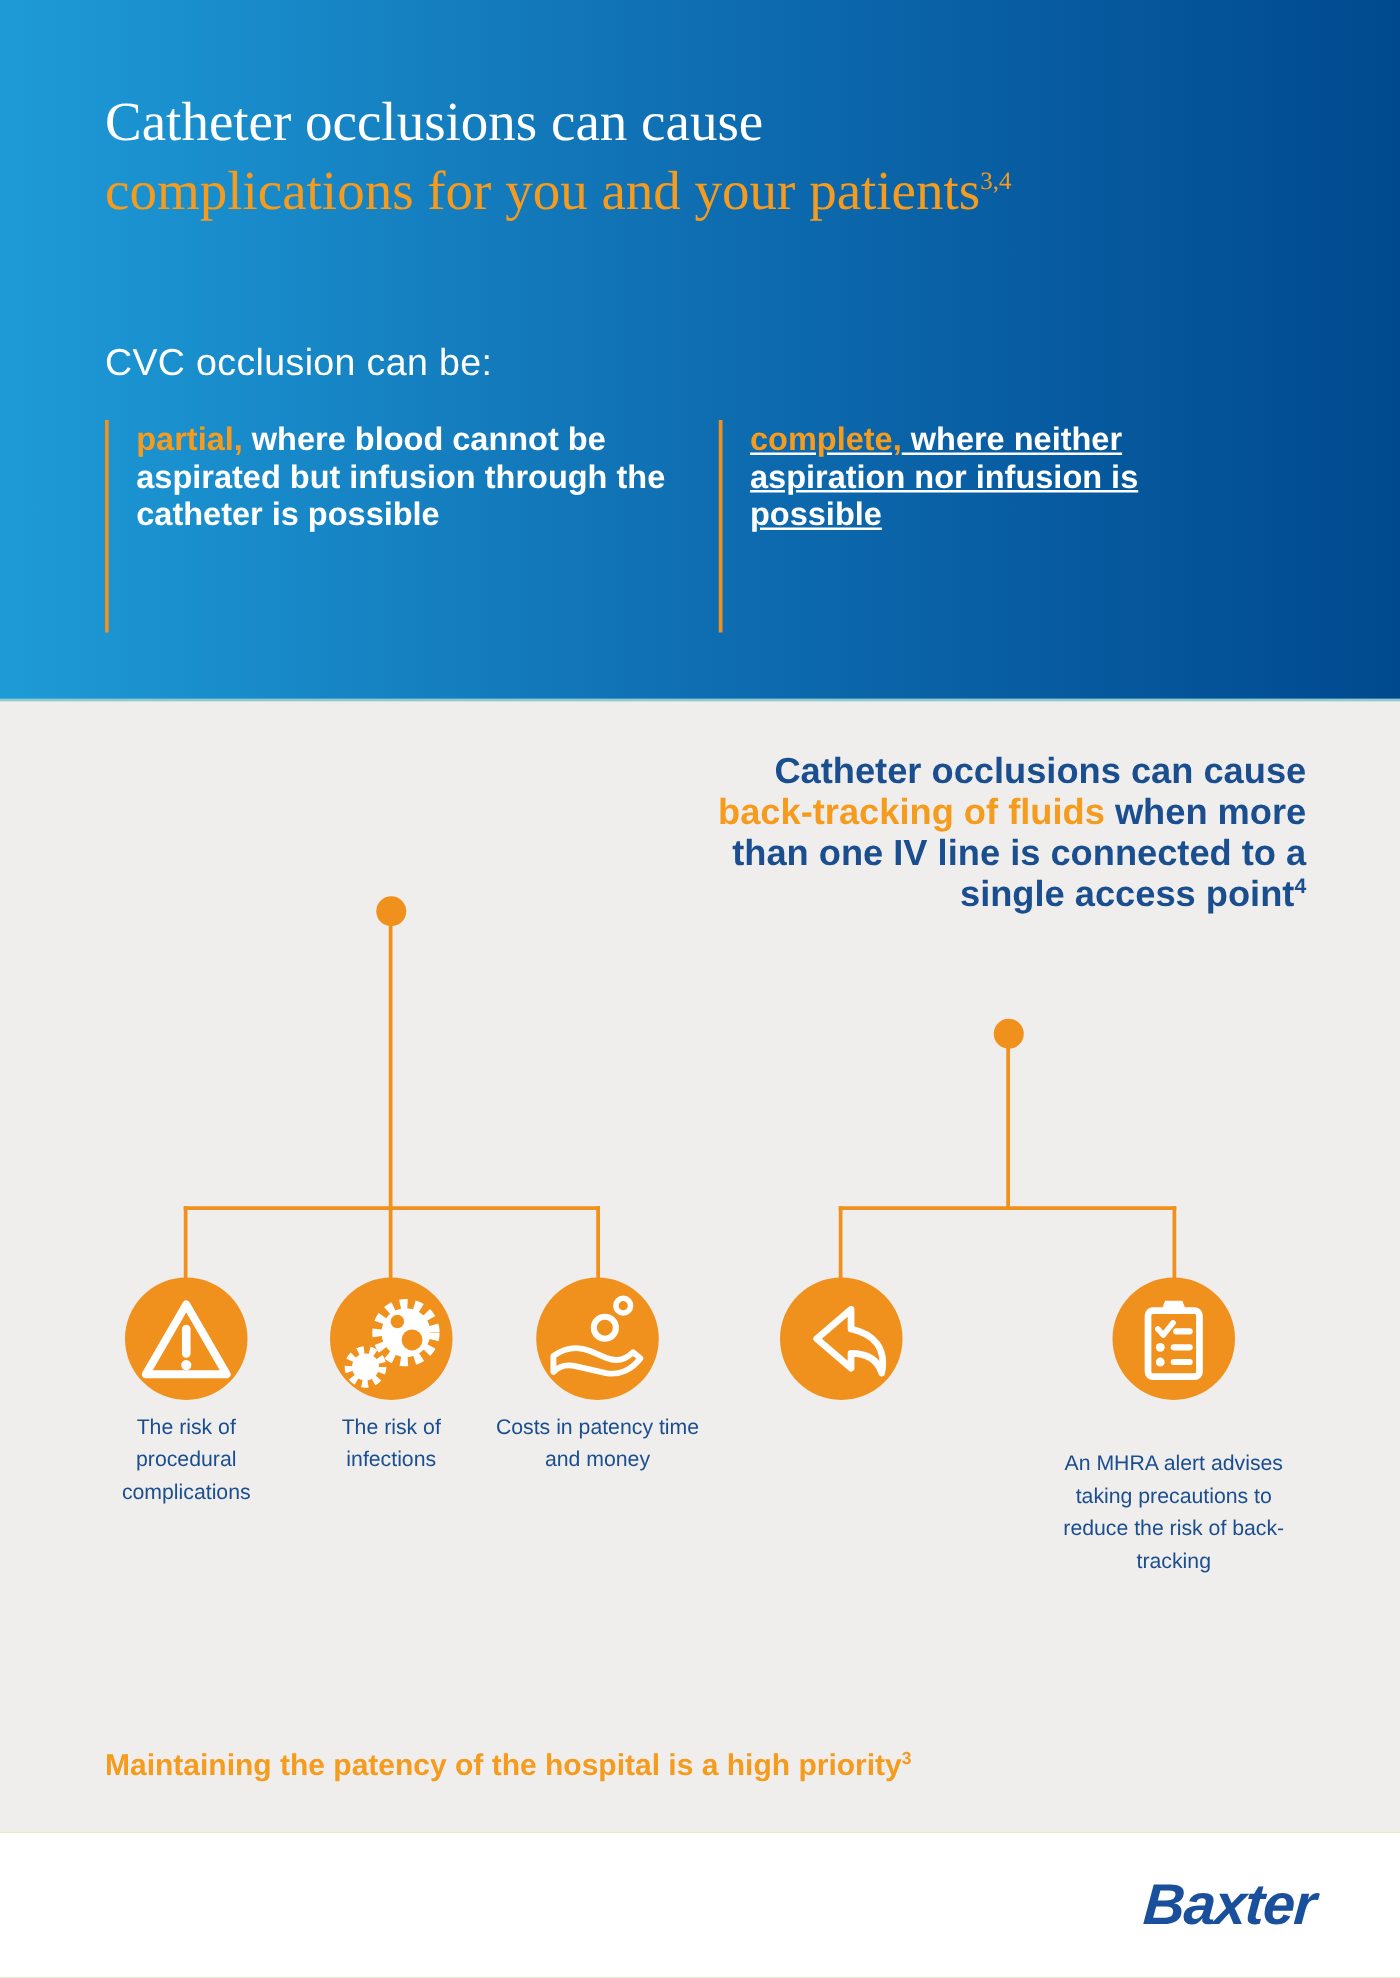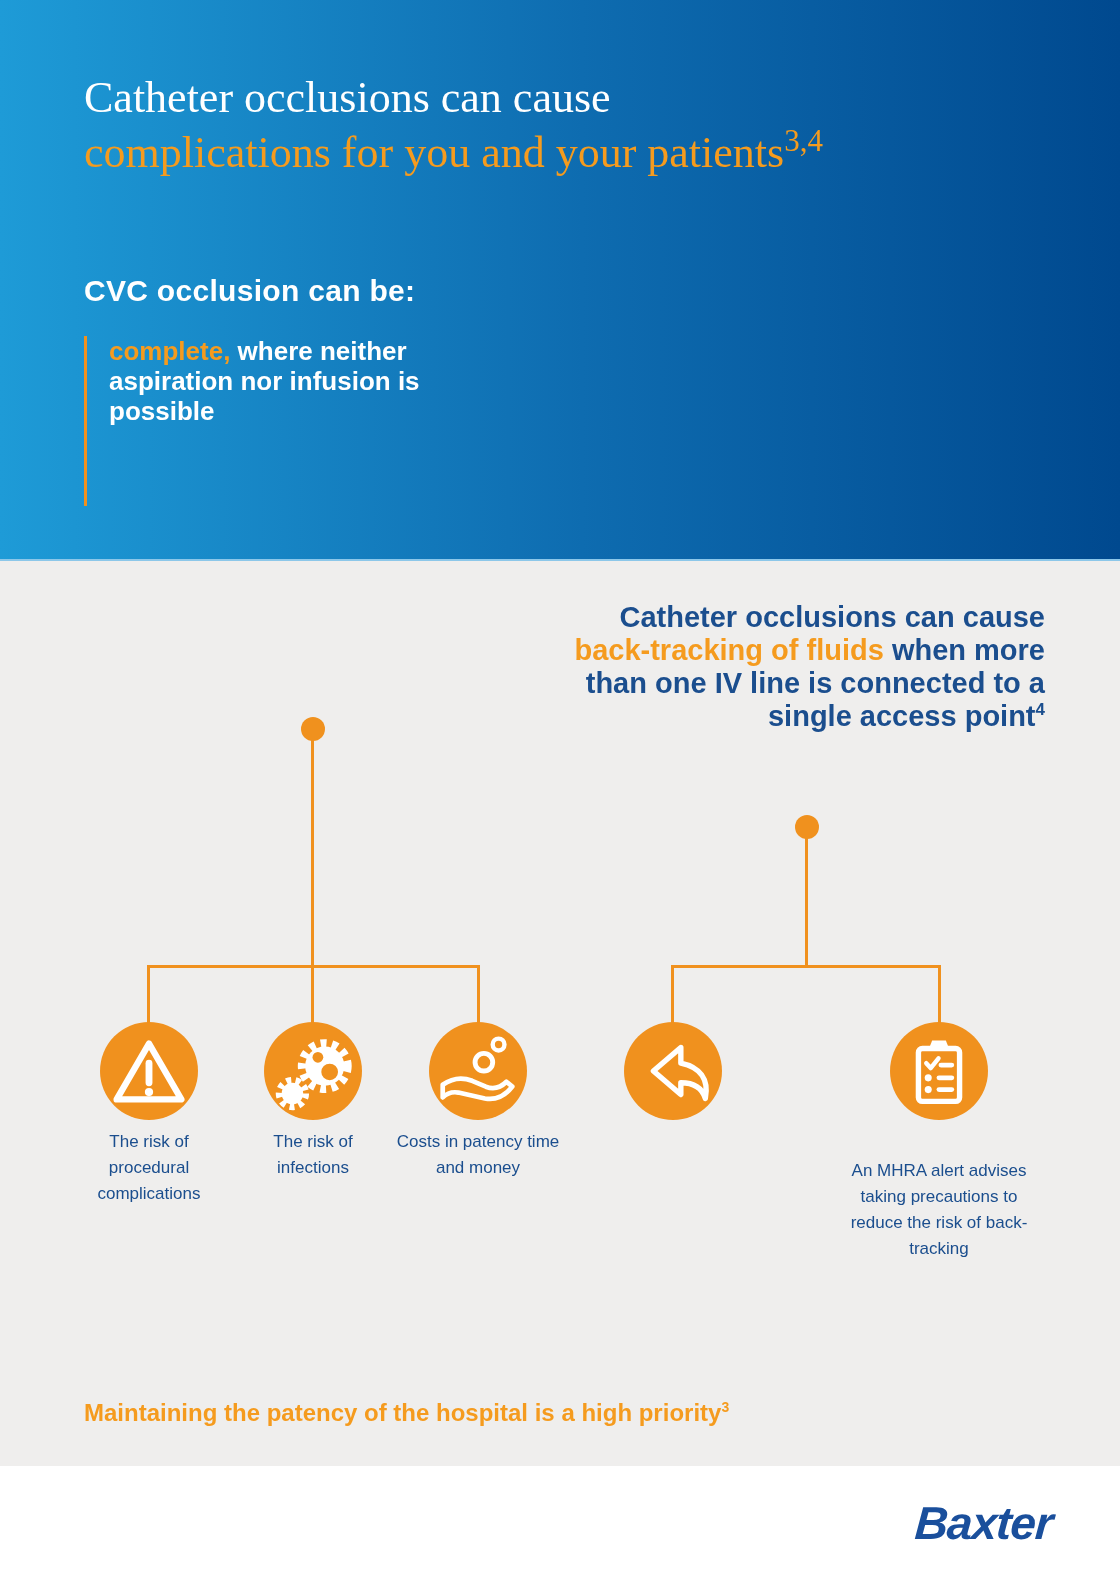--- a/index.html
+++ b/index.html
@@ -21,33 +21,33 @@
     position:absolute;left:0;top:0;width:1120px;height:561px;
     background:linear-gradient(90deg,var(--grad-left) 0%,#0E6CB0 52%,var(--grad-right) 100%);
     border-bottom:2px solid #8CC7E9;
   }
   .title{
     position:absolute;left:84px;top:70px;
     font-family:"Liberation Serif","DejaVu Serif",serif;
     font-weight:400;font-size:44px;line-height:55px;color:#ffffff;
   }
   .title .line2{color:var(--text-orange);}
-  .title sup{font-size:31px;line-height:0;}
+  .title sup{font-size:20px;line-height:0;}
   .subheading{
     position:absolute;left:84px;top:274px;
-    font-weight:700;font-size:30px;color:#ffffff;letter-spacing:.3px;
+    font-weight:400;font-size:30px;color:#ffffff;letter-spacing:.3px;
   }
   .cvc-columns{position:absolute;left:84px;top:336px;display:flex;}
   .cvc-col{
     border-left:3px solid var(--accent-orange);
     padding-left:22px;min-height:170px;
     font-weight:600;font-size:26px;line-height:30px;color:#ffffff;
   }
   .cvc-col.first{width:491px;}
-  .cvc-col.second{width:420px;}
+  .cvc-col.second{width:420px;text-decoration:underline;}
   .cvc-col .lead{color:var(--text-orange);}
 
   
   .main{
     position:absolute;left:0;top:561px;width:1120px;height:905px;
     background:var(--section-bg);
   }
   .col-heading{
     position:absolute;top:40px;width:480px;text-align:center;
     font-weight:700;font-size:29px;line-height:33px;color:var(--dark-blue);
@@ -89,20 +89,23 @@
 
 <div class="page">
 
   <div class="header">
     <div class="title">
       <div class="line1">Catheter occlusions can cause</div>
       <div class="line2"><span>complications for you and your patients</span><sup>3,4</sup></div>
     </div>
     <div class="subheading">CVC occlusion can be:</div>
     <div class="cvc-columns">
+      <div class="cvc-col first">
+        <span class="lead">partial,</span><span> where blood cannot be aspirated but infusion through the catheter is possible</span>
+      </div>
       <div class="cvc-col second">
         <span class="lead">complete,</span><span> where neither aspiration nor infusion is possible</span>
       </div>
     </div>
   </div>
 
   <div class="main">
 
 
     <div class="col-heading right">

